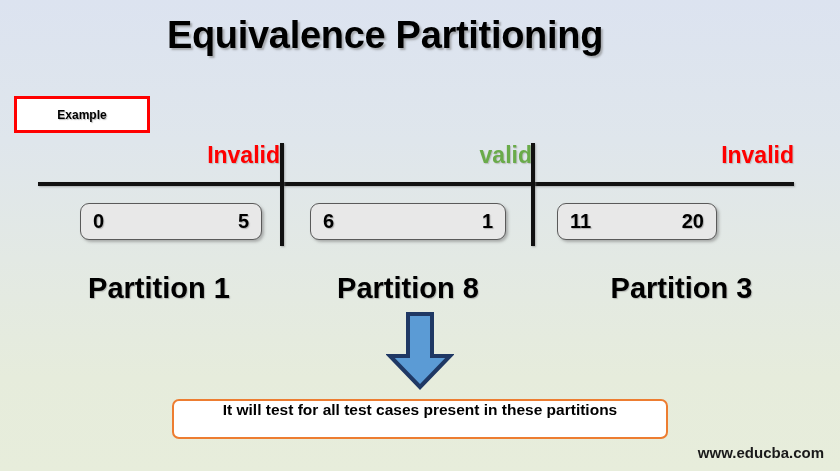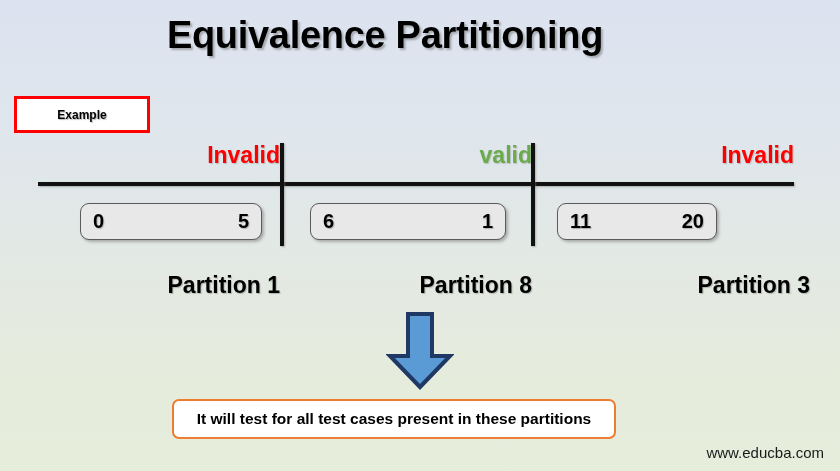--- a/index.html
+++ b/index.html
@@ -114,24 +114,24 @@
     text-shadow: 1px 1px 1px rgba(120,120,120,0.5);
   }
   #pill-0 { left: 80px;  width: 182px; }
   #pill-1 { left: 310px; width: 196px; }
   #pill-2 { left: 557px; width: 160px; }
 
   
   .part-label {
     position: absolute;
     top: 272px;
-    font-size: 23px;
-    font-weight: bold;
-    color: #000000;
-    text-align: right;
+    font-size: 29px;
+    font-weight: bold;
+    color: #000000;
+    text-align: center;
     white-space: nowrap;
     text-shadow: 1px 1px 1px rgba(130,130,130,0.5);
   }
   #part-0 { left: 38px;  width: 242px; }
   #part-1 { left: 284px; width: 248px; }
   #part-2 { left: 553px; width: 257px; }
 
   
   #arrow {
     position: absolute;
@@ -139,44 +139,44 @@
     top: 312px;
     width: 68px;
     height: 78px;
   }
 
   
   #conclusion-box {
     position: absolute;
     left: 172px;
     top: 399px;
-    width: 444px;
+    width: 496px;
     height: 40px;
     background: #ffffff;
     border: 2px solid #ed7d31;
     border-radius: 7px;
     box-sizing: border-box;
     display: flex;
-    align-items: center;
+    align-items: flex-start;
     justify-content: center;
   }
   #conclusion-box .label {
     font-size: 15.5px;
     font-weight: bold;
     color: #000000;
     white-space: nowrap;
   }
 
   
   #watermark {
     position: absolute;
     right: 16px;
     bottom: 10px;
     font-size: 15px;
-    font-weight: normal;
+    font-weight: bold;
     color: #1a1a1a;
     white-space: nowrap;
     text-align: right;
   }
 </style>
 </head>
 <body>
 
 <div id="slide">
 

